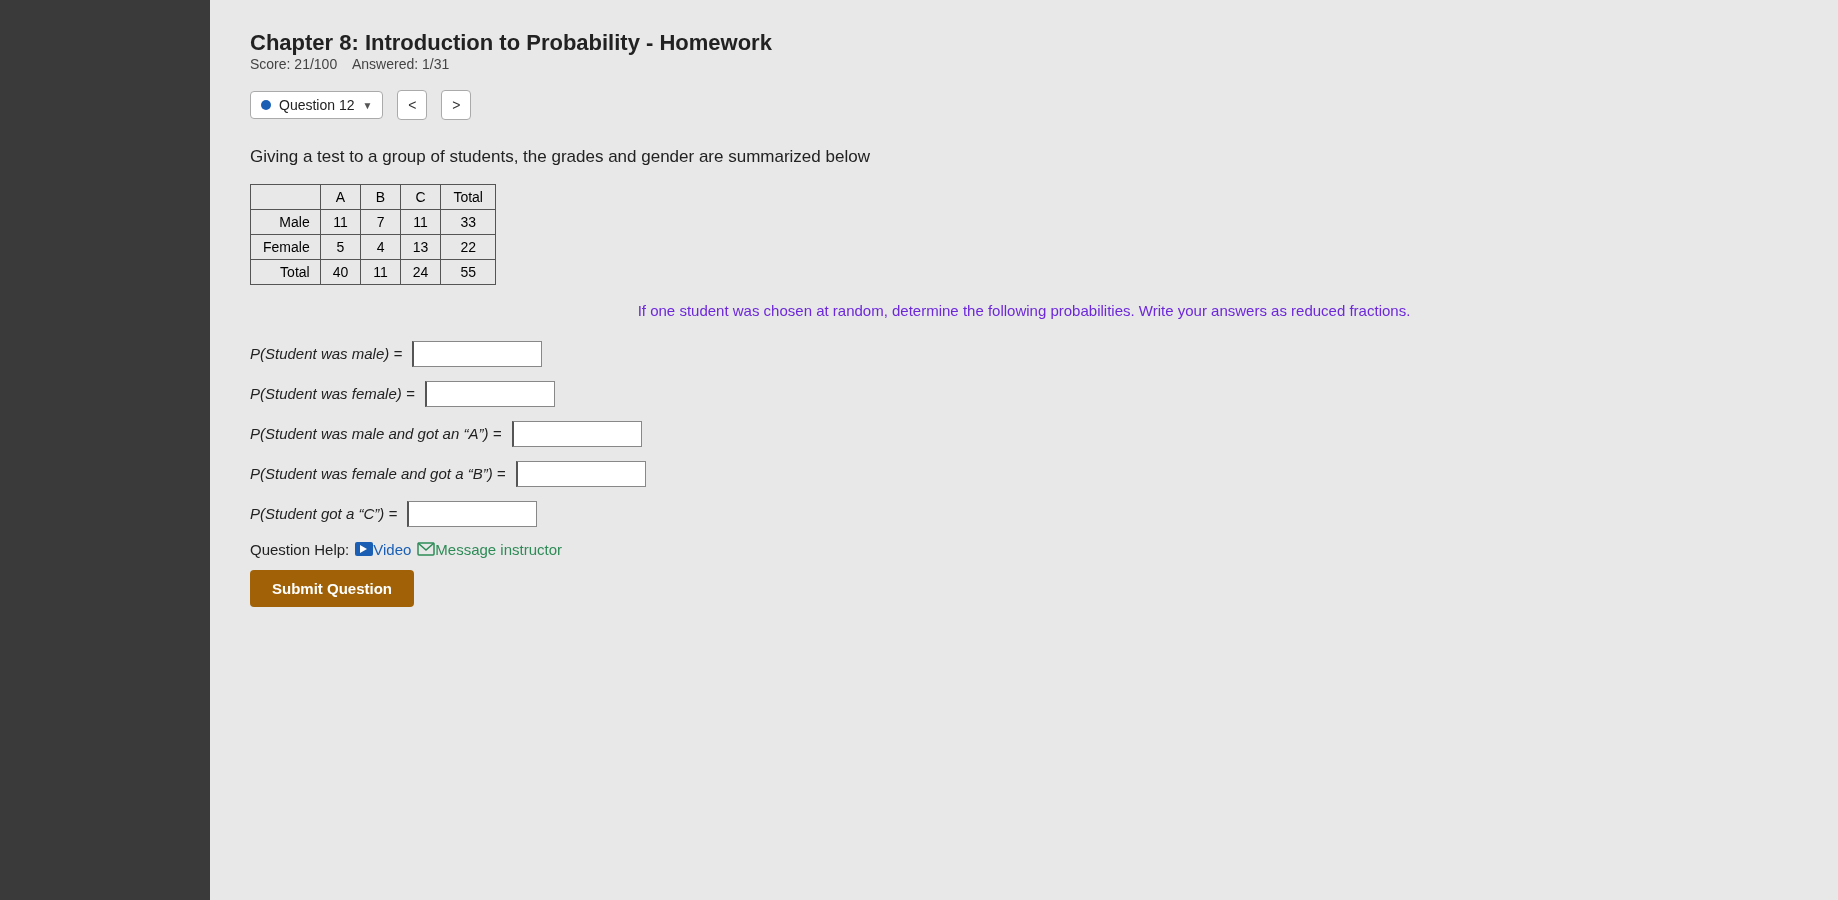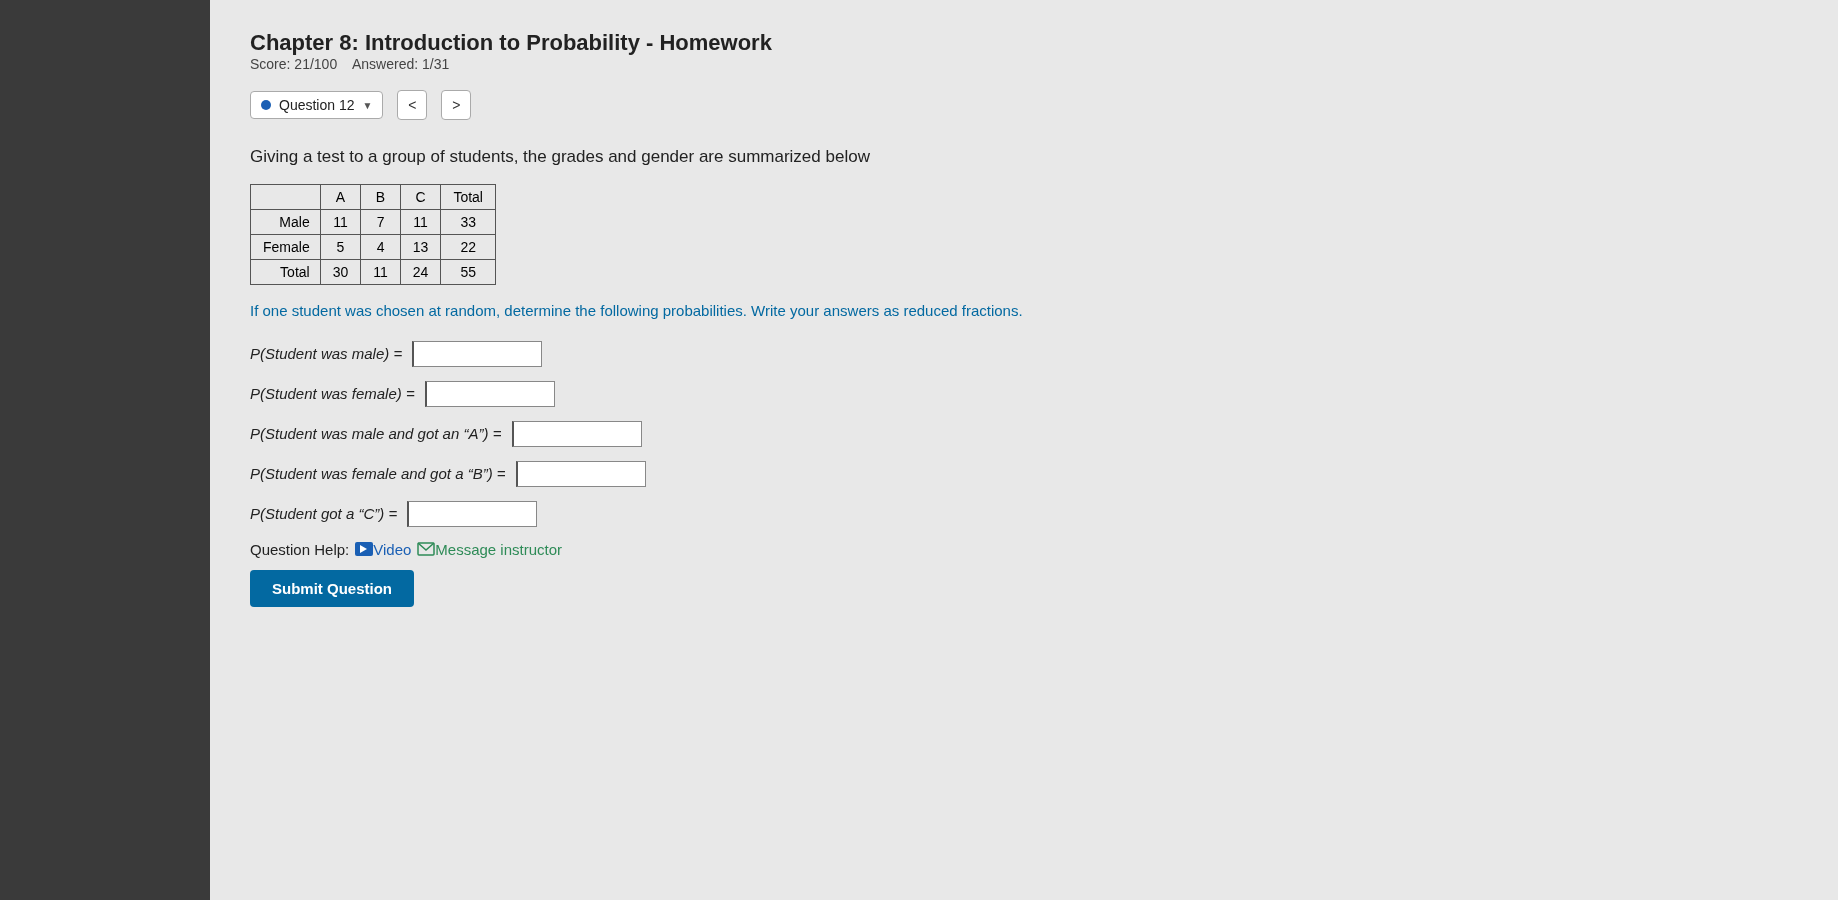--- a/index.html
+++ b/index.html
@@ -98,23 +98,24 @@
       text-align: center;
     }
 
     .data-table td:first-child {
       text-align: right;
       padding-right: 10px;
     }
 
     .conditional-text {
       font-size: 15px;
-      color: #0369a1;
+      color: #6d28d9;
       margin-bottom: 18px;
       line-height: 1.6;
+      text-align: center;
     }
 
     .prob-row {
       display: flex;
       align-items: center;
       margin-bottom: 14px;
       font-size: 15px;
       color: #222;
     }
 
@@ -175,21 +176,21 @@
       content: '';
       position: absolute;
       left: 5px;
       top: 3px;
       border-top: 4px solid transparent;
       border-bottom: 4px solid transparent;
       border-left: 7px solid white;
     }
 
     .submit-btn {
-      background: #0369a1;
+      background: #a16207;
       color: #fff;
       border: none;
       border-radius: 4px;
       padding: 10px 22px;
       font-size: 15px;
       cursor: pointer;
       font-weight: bold;
     }
 
     .chevron-icon {
@@ -249,21 +250,21 @@
       </tr>
       <tr>
         <td>Female</td>
         <td>5</td>
         <td>4</td>
         <td>13</td>
         <td>22</td>
       </tr>
       <tr>
         <td>Total</td>
-        <td>30</td>
+        <td>40</td>
         <td>11</td>
         <td>24</td>
         <td>55</td>
       </tr>
     </tbody>
   </table>
 
   <div class="conditional-text">If one student was chosen at random, determine the following probabilities. Write your answers as reduced fractions.</div>
 
   <div class="prob-row">

